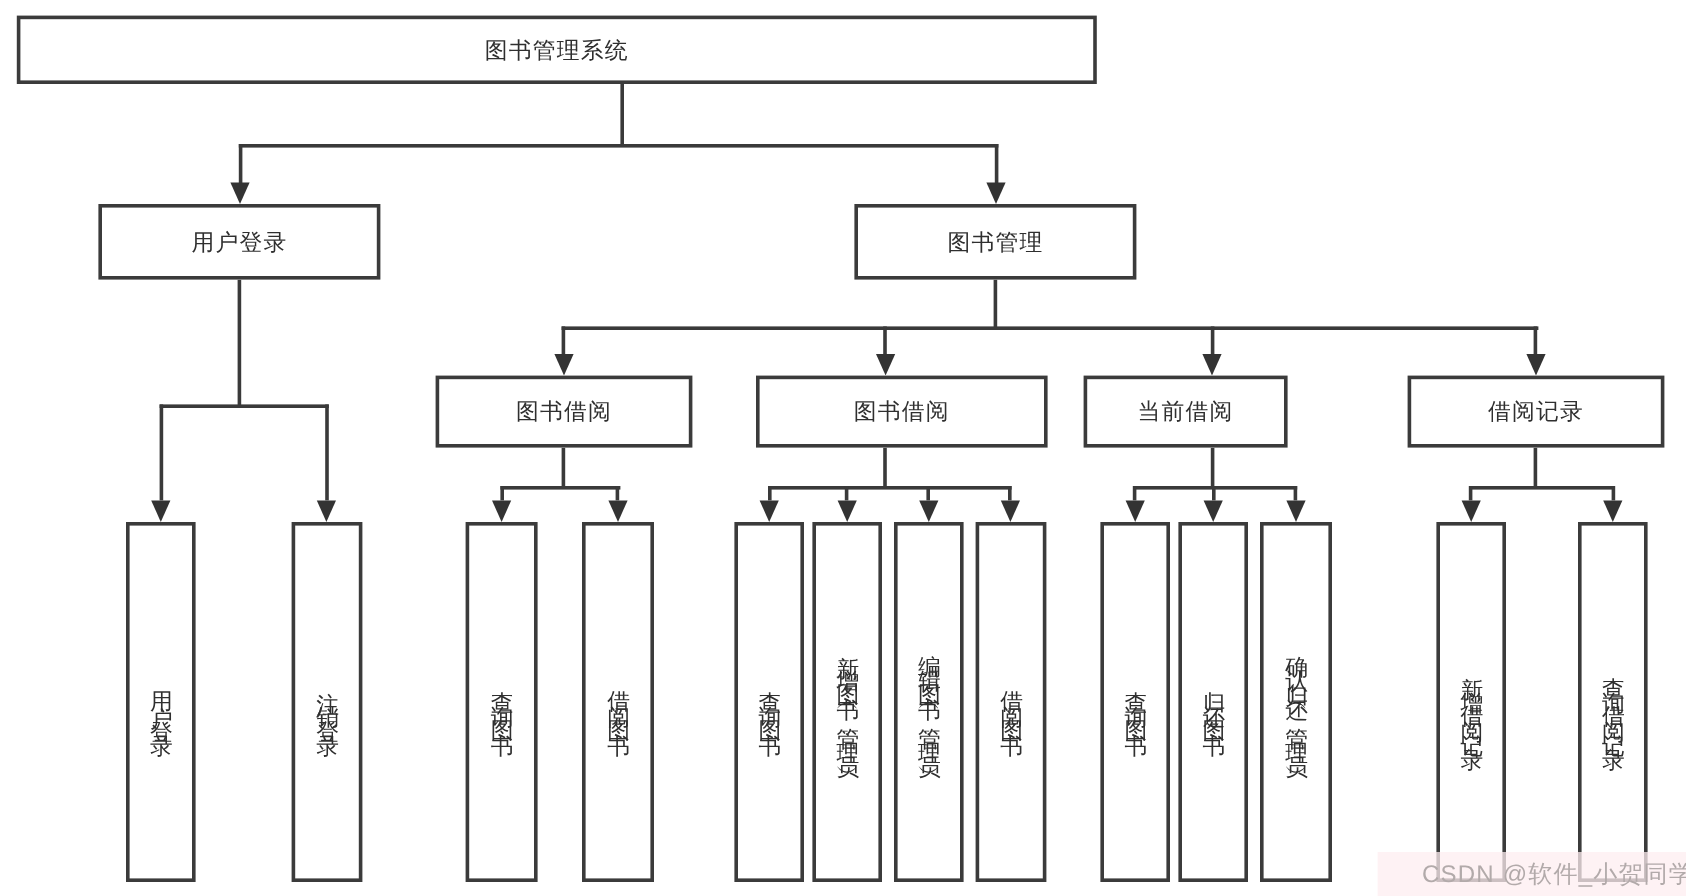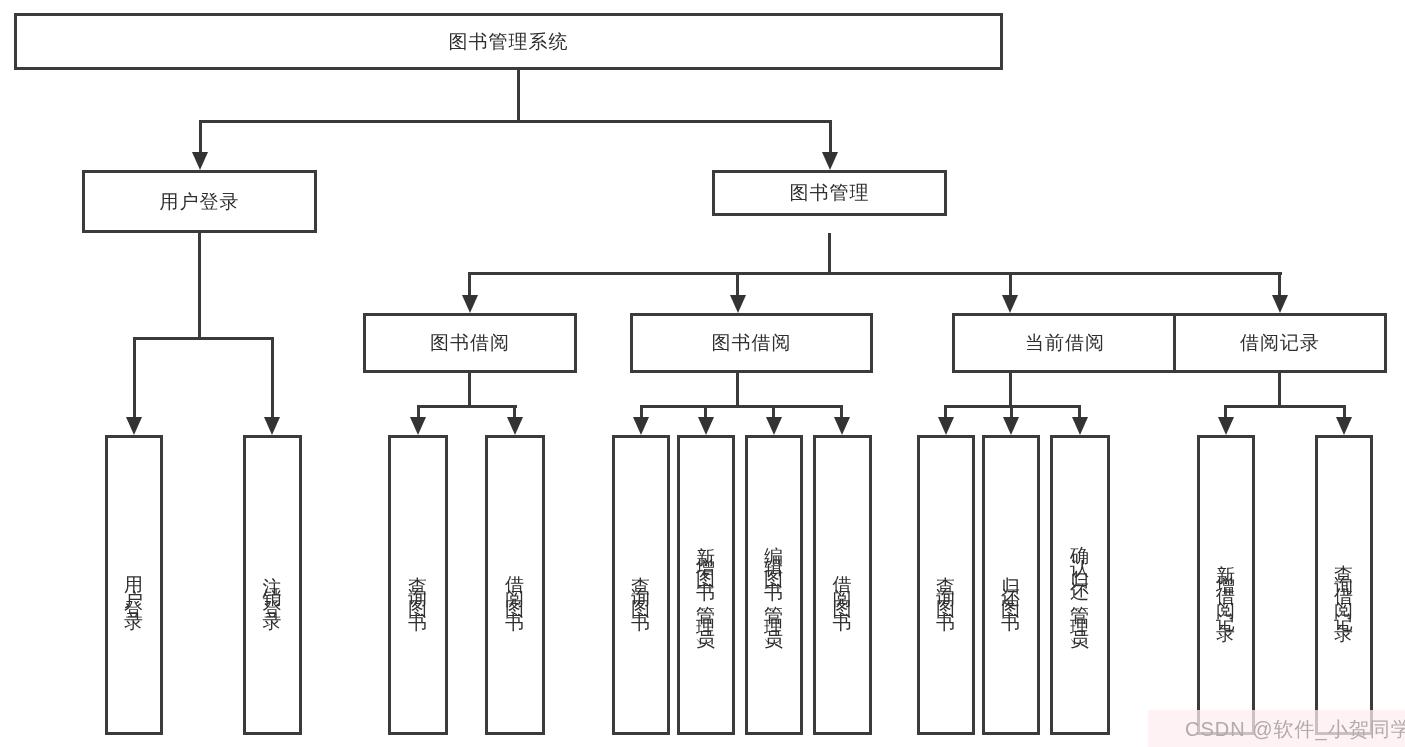--- a/index.html
+++ b/index.html
@@ -76,35 +76,35 @@
     letter-spacing: 1px;
     z-index: 5;
     pointer-events: none;
   }
 </style>
 </head>
 <body>
 
 <div id="canvas">
 
-  <div class="node" style="left:14px;top:13px;width:989px;height:57px">
+  <div class="node" style="left:14px;top:13px;width:900px;height:57px">
     <span class="hlabel">图书管理系统</span>
   </div>
 
   <div class="vline" style="left:517px;top:70px;height:52px"></div>
   <div class="hline" style="left:199px;top:120px;width:633px"></div>
   <div class="vline" style="left:199px;top:120px;height:33px"></div>
   <div class="arrow" style="left:192px;top:152px"></div>
   <div class="vline" style="left:829px;top:120px;height:33px"></div>
   <div class="arrow" style="left:822px;top:152px"></div>
 
   <div class="node" style="left:82px;top:170px;width:235px;height:63px">
     <span class="hlabel">用户登录</span>
   </div>
-  <div class="node" style="left:712px;top:170px;width:235px;height:46px">
+  <div class="node" style="left:712px;top:170px;width:235px;height:63px">
     <span class="hlabel">图书管理</span>
   </div>
 
   <div class="vline" style="left:198px;top:233px;height:107px"></div>
   <div class="hline" style="left:133px;top:337px;width:141px"></div>
   <div class="vline" style="left:133px;top:337px;height:80px"></div>
   <div class="arrow" style="left:126px;top:417px"></div>
   <div class="vline" style="left:271px;top:337px;height:80px"></div>
   <div class="arrow" style="left:264px;top:417px"></div>
 
@@ -118,21 +118,21 @@
   <div class="arrow" style="left:1002px;top:295px"></div>
   <div class="vline" style="left:1278px;top:272px;height:23px"></div>
   <div class="arrow" style="left:1272px;top:295px"></div>
 
   <div class="node" style="left:363px;top:313px;width:214px;height:60px">
     <span class="hlabel">图书借阅</span>
   </div>
   <div class="node" style="left:630px;top:313px;width:243px;height:60px">
     <span class="hlabel">图书借阅</span>
   </div>
-  <div class="node" style="left:952px;top:313px;width:226px;height:60px">
+  <div class="node" style="left:903px;top:313px;width:170px;height:60px">
     <span class="hlabel">当前借阅</span>
   </div>
   <div class="node" style="left:1173px;top:313px;width:214px;height:60px">
     <span class="hlabel">借阅记录</span>
   </div>
 
   <div class="vline" style="left:468px;top:373px;height:34px"></div>
   <div class="hline" style="left:417px;top:405px;width:100px"></div>
   <div class="vline" style="left:417px;top:405px;height:12px"></div>
   <div class="arrow" style="left:410px;top:417px"></div>

